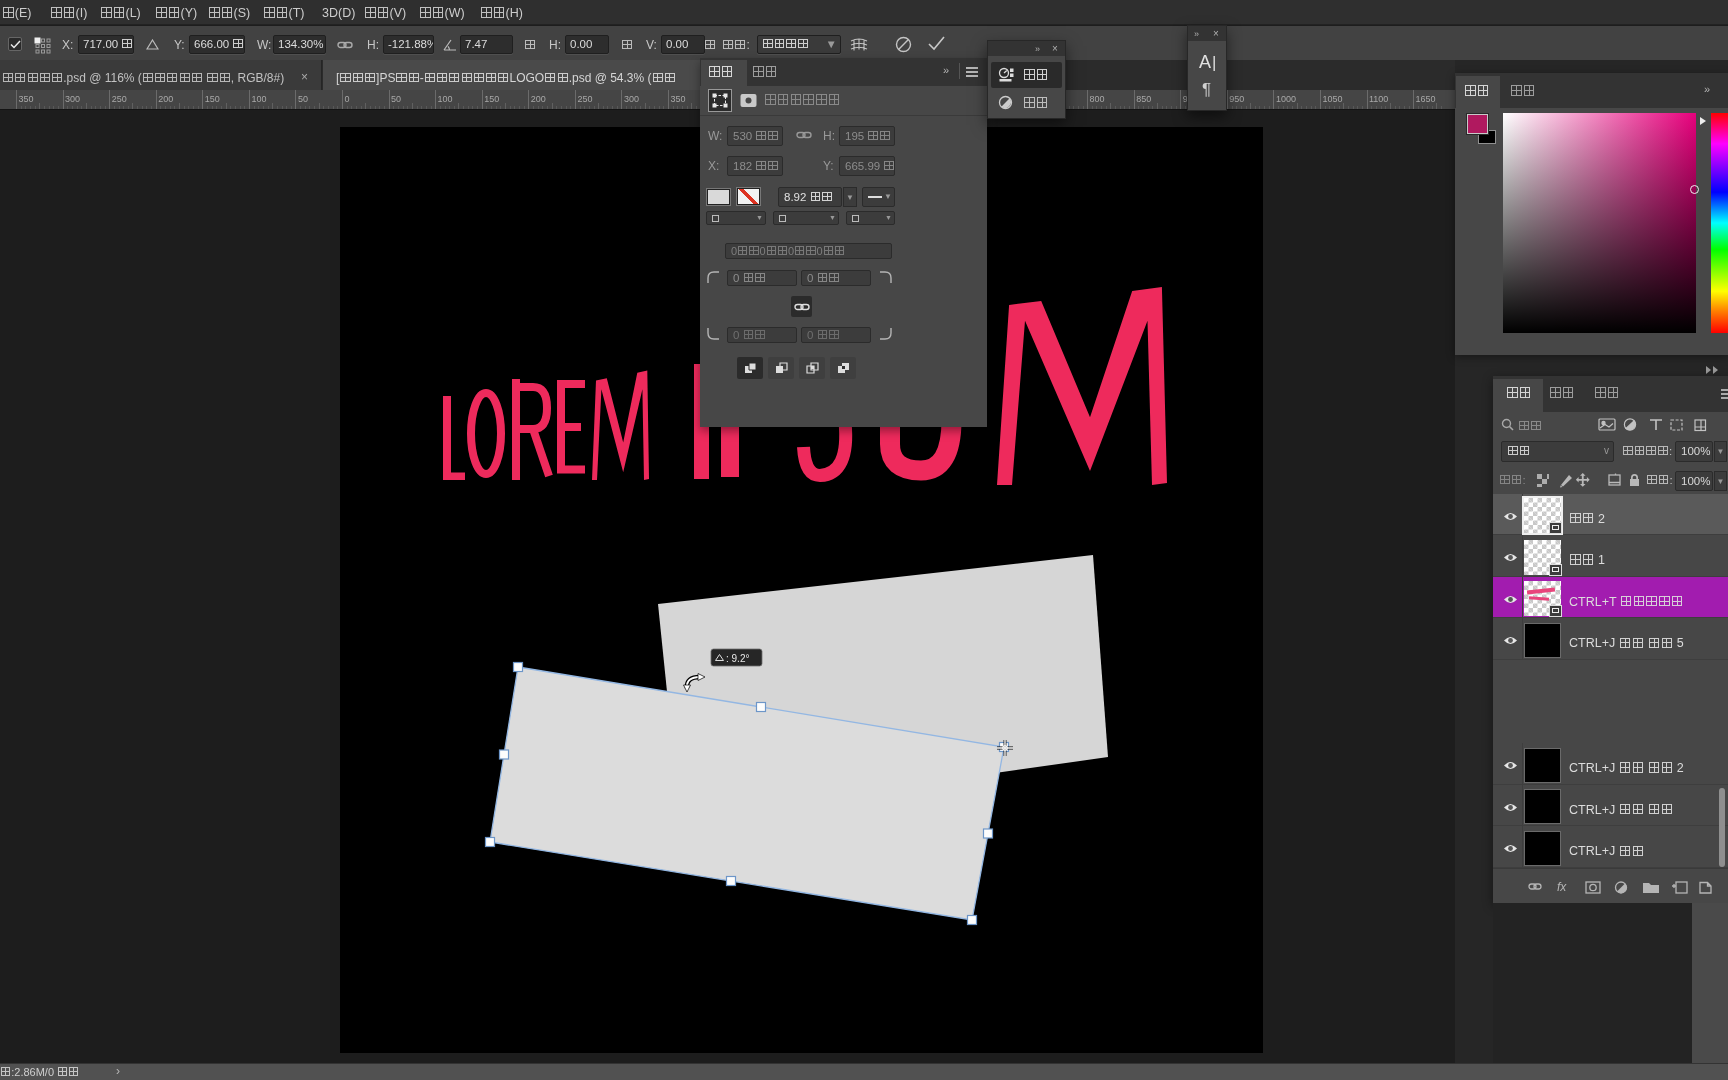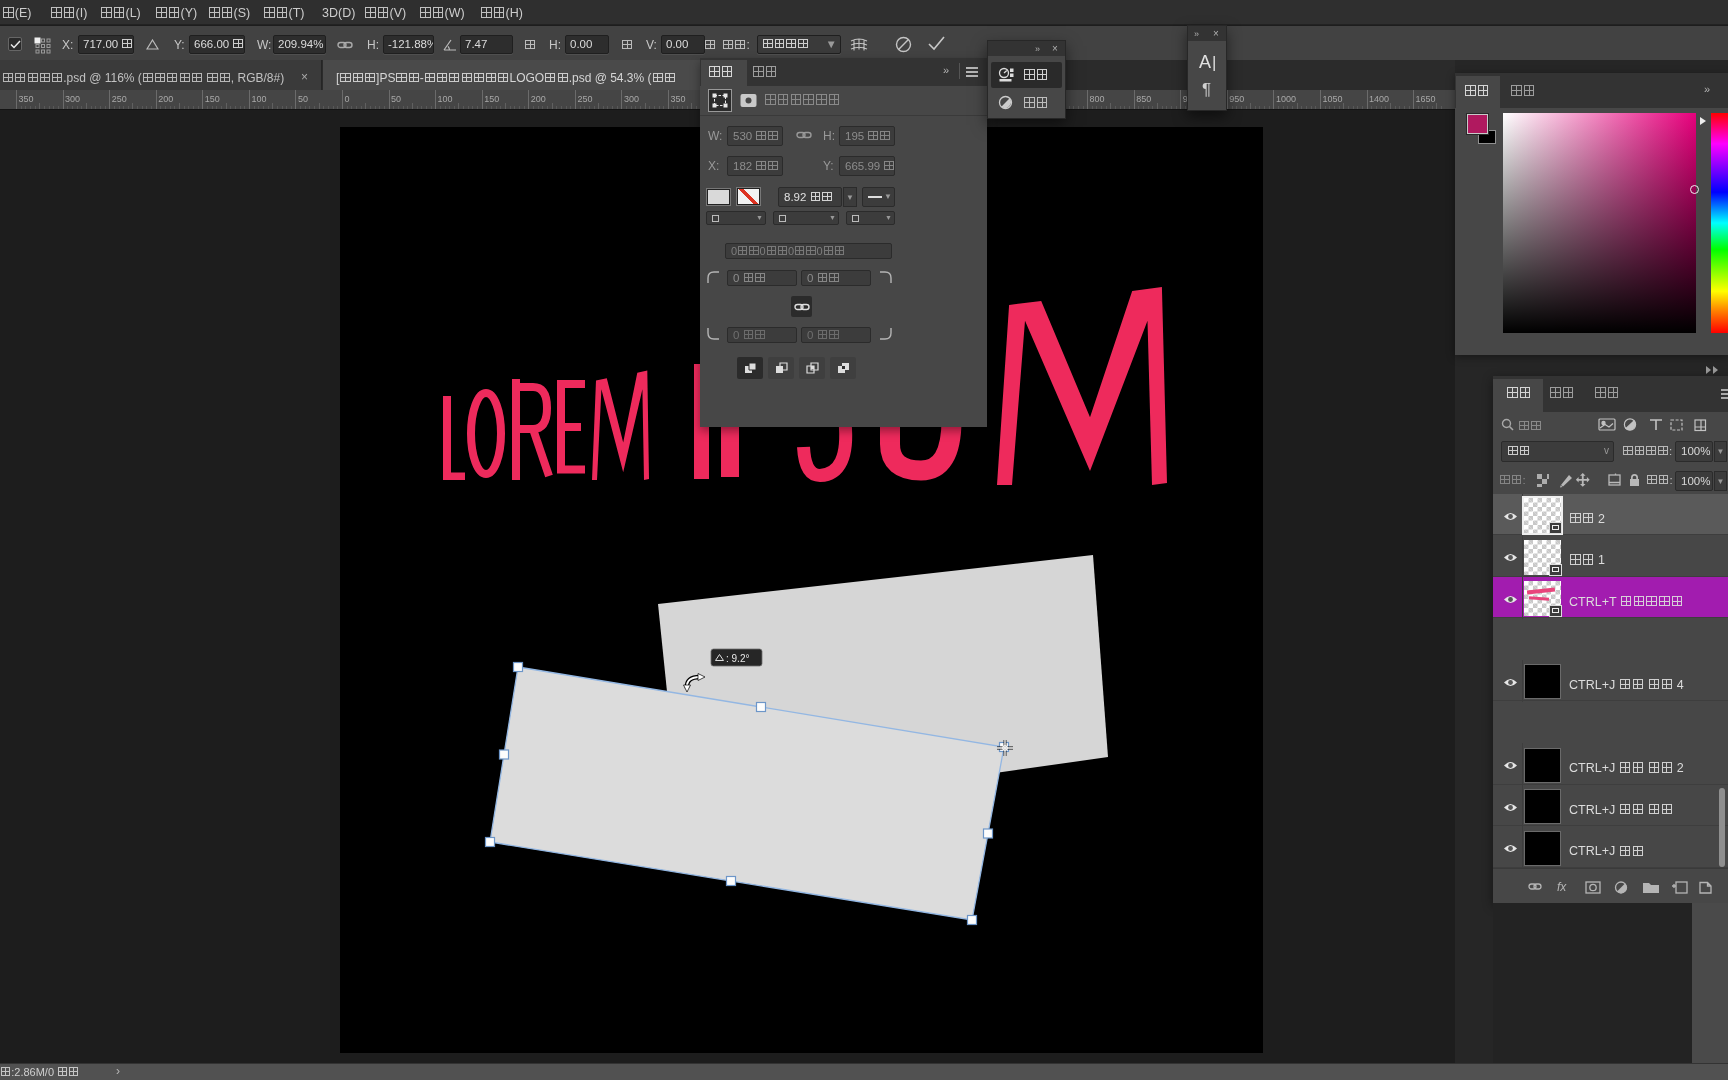--- a/index.html
+++ b/index.html
@@ -53,21 +53,21 @@
 </g>
   </svg>
 <div class="lbl" style="left:62px;top:38px">X:</div>
 <div class="box" style="left:78px;top:35px;width:56px;height:19px">717.00 <i class="c"></i></div>
 <svg class="abs" style="left:146px;top:39px" width="13" height="11">
     <path d="M6.5 1 L12 10 L1 10 Z" fill="none" stroke="#bbb" stroke-width="1.2"></path>
   </svg>
 <div class="lbl" style="left:174px;top:38px">Y:</div>
 <div class="box" style="left:189px;top:35px;width:56px;height:19px">666.00 <i class="c"></i></div>
 <div class="lbl" style="left:257px;top:38px">W:</div>
-<div class="box" style="left:273px;top:35px;width:53px;height:19px">209.94%</div>
+<div class="box" style="left:273px;top:35px;width:53px;height:19px">134.30%</div>
 <svg class="abs" style="left:337px;top:39px" width="16" height="12" viewBox="0 0 16 12">
 <g fill="none" stroke="#aaa" stroke-width="1.4">
 <rect x="1" y="3.5" width="8" height="5" rx="2.5"></rect>
       <rect x="7" y="3.5" width="8" height="5" rx="2.5"></rect>
     </g>
   </svg>
 <div class="lbl" style="left:367px;top:38px">H:</div>
 <div class="box" style="left:383px;top:35px;width:51px;height:19px">-121.88%</div>
 <svg class="abs" style="left:443px;top:39px" width="14" height="12">
     <path d="M1 11 L8 1 M1 11 L13 11 M6.5 11 A6 6 0 0 0 5 7.4" fill="none" stroke="#bbb" stroke-width="1.2"></path>
@@ -414,21 +414,21 @@
     <div class="abs" style="left:1324.6px;top:16px;width:1px;height:4px;background:#585858"></div>
     <div class="abs" style="left:1329.3px;top:16px;width:1px;height:4px;background:#585858"></div>
     <div class="abs" style="left:1333.9px;top:16px;width:1px;height:4px;background:#585858"></div>
     <div class="abs" style="left:1338.6px;top:16px;width:1px;height:4px;background:#585858"></div>
     <div class="abs" style="left:1343.3px;top:13px;width:1px;height:7px;background:#606060"></div>
     <div class="abs" style="left:1347.9px;top:16px;width:1px;height:4px;background:#585858"></div>
     <div class="abs" style="left:1352.6px;top:16px;width:1px;height:4px;background:#585858"></div>
     <div class="abs" style="left:1357.2px;top:16px;width:1px;height:4px;background:#585858"></div>
     <div class="abs" style="left:1361.9px;top:16px;width:1px;height:4px;background:#585858"></div>
     <div class="abs" style="left:1366.5px;top:0;width:1px;height:20px;background:#6b6b6b"></div>
-    <div class="abs" style="left:1369.0px;top:4px;font-size:9px;color:#a8a8a8">1400</div>
+    <div class="abs" style="left:1369.0px;top:4px;font-size:9px;color:#a8a8a8">1100</div>
     <div class="abs" style="left:1371.2px;top:16px;width:1px;height:4px;background:#585858"></div>
     <div class="abs" style="left:1375.9px;top:16px;width:1px;height:4px;background:#585858"></div>
     <div class="abs" style="left:1380.5px;top:16px;width:1px;height:4px;background:#585858"></div>
     <div class="abs" style="left:1385.2px;top:16px;width:1px;height:4px;background:#585858"></div>
     <div class="abs" style="left:1389.8px;top:13px;width:1px;height:7px;background:#606060"></div>
     <div class="abs" style="left:1394.5px;top:16px;width:1px;height:4px;background:#585858"></div>
     <div class="abs" style="left:1399.1px;top:16px;width:1px;height:4px;background:#585858"></div>
     <div class="abs" style="left:1403.8px;top:16px;width:1px;height:4px;background:#585858"></div>
     <div class="abs" style="left:1408.5px;top:16px;width:1px;height:4px;background:#585858"></div>
     <div class="abs" style="left:1413.1px;top:0;width:1px;height:20px;background:#6b6b6b"></div>
@@ -595,28 +595,28 @@
       <div class="abs" style="left:28.5px;top:0;width:1px;height:42px;background:#3e3e3e"></div>
       <div class="abs" style="left:31px;top:4.5px;width:37px;height:35px;background-color:#fff;background-image:linear-gradient(45deg,#c8c8c8 25%,transparent 25%,transparent 75%,#c8c8c8 75%),linear-gradient(45deg,#c8c8c8 25%,transparent 25%,transparent 75%,#c8c8c8 75%);background-size:9px 9px;background-position:0 0,4.5px 4.5px;">
         <span style="position:absolute;left:3px;top:8px;width:28px;height:4px;background:#e8457c;transform:rotate(-6deg)"></span>
         <span style="position:absolute;left:5px;top:16px;width:20px;height:3px;background:#e8457c;transform:rotate(4deg)"></span>
         <span style="position:absolute;right:-1px;bottom:-1px;width:13px;height:12px;background:#3c3c3c;border:1px solid #ddd">
           <span style="position:absolute;left:2px;top:2px;width:7px;height:5px;border:1px solid #eee"></span>
         </span>
       </div>
       <div class="lbl" style="left:76px;top:18px;color:#dcdcdc;font-size:12.5px">CTRL+T <i class="c"></i><i class="c"></i><i class="c"></i><i class="c"></i><i class="c"></i></div>
     </div>
-    <div class="abs" style="left:0;top:166.4px;width:235px;height:41.6px;background:#474747;border-bottom:1px solid #3e3e3e">
+    <div class="abs" style="left:0;top:124.8px;width:235px;height:41.6px;background:#474747;border-bottom:1px solid #3e3e3e">
       <svg class="abs" style="left:10px;top:17px" width="15" height="11" viewBox="0 0 15 11">
 <path d="M1 5.5 Q7.5 -1.5 14 5.5 Q7.5 12.5 1 5.5 Z" fill="#e6e6e6"></path>
         <circle cx="7.5" cy="5.5" r="2.4" fill="#555"></circle>
       </svg>
       <div class="abs" style="left:28.5px;top:0;width:1px;height:42px;background:#3e3e3e"></div>
       <div class="abs" style="left:31px;top:4.5px;width:37px;height:35px;background:#000;border:1px solid #6a6a6a"></div>
-      <div class="lbl" style="left:76px;top:18px;color:#dcdcdc;font-size:12.5px">CTRL+J <i class="c"></i><i class="c"></i> <i class="c"></i><i class="c"></i> 4</div>
+      <div class="lbl" style="left:76px;top:18px;color:#dcdcdc;font-size:12.5px">CTRL+J <i class="c"></i><i class="c"></i> <i class="c"></i><i class="c"></i> 5</div>
     </div>
     <div class="abs" style="left:0;top:249.6px;width:280px;height:41.6px;background:#474747;border-bottom:1px solid #3e3e3e">
       <svg class="abs" style="left:10px;top:17px" width="15" height="11" viewBox="0 0 15 11">
 <path d="M1 5.5 Q7.5 -1.5 14 5.5 Q7.5 12.5 1 5.5 Z" fill="#e6e6e6"></path>
         <circle cx="7.5" cy="5.5" r="2.4" fill="#555"></circle>
       </svg>
       <div class="abs" style="left:28.5px;top:0;width:1px;height:42px;background:#3e3e3e"></div>
       <div class="abs" style="left:31px;top:4.5px;width:37px;height:35px;background:#000;border:1px solid #6a6a6a"></div>
       <div class="lbl" style="left:76px;top:18px;color:#dcdcdc;font-size:12.5px">CTRL+J <i class="c"></i><i class="c"></i> <i class="c"></i><i class="c"></i> 2</div>
     </div>

